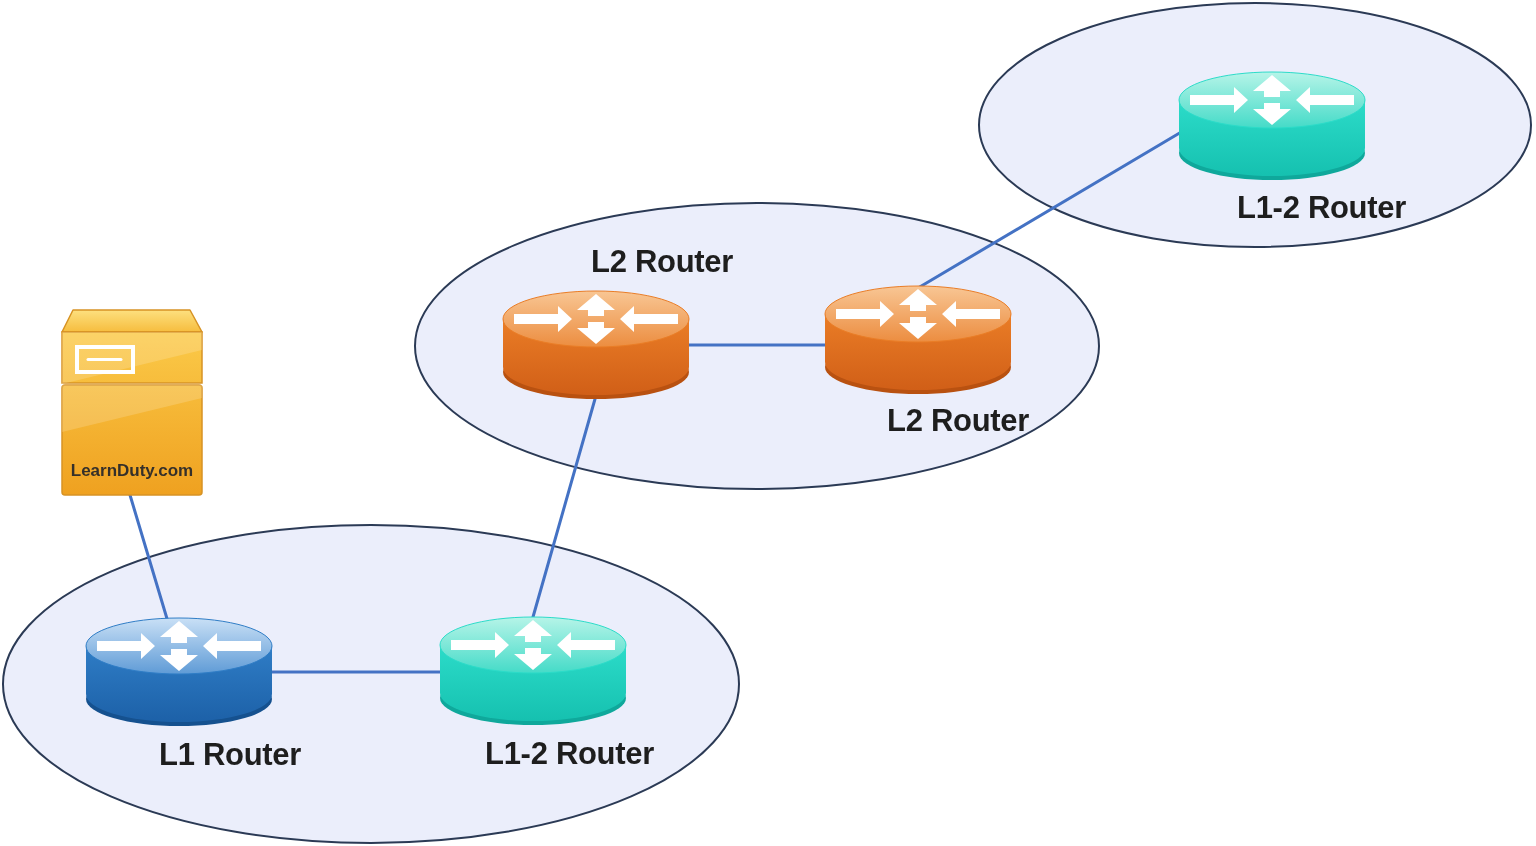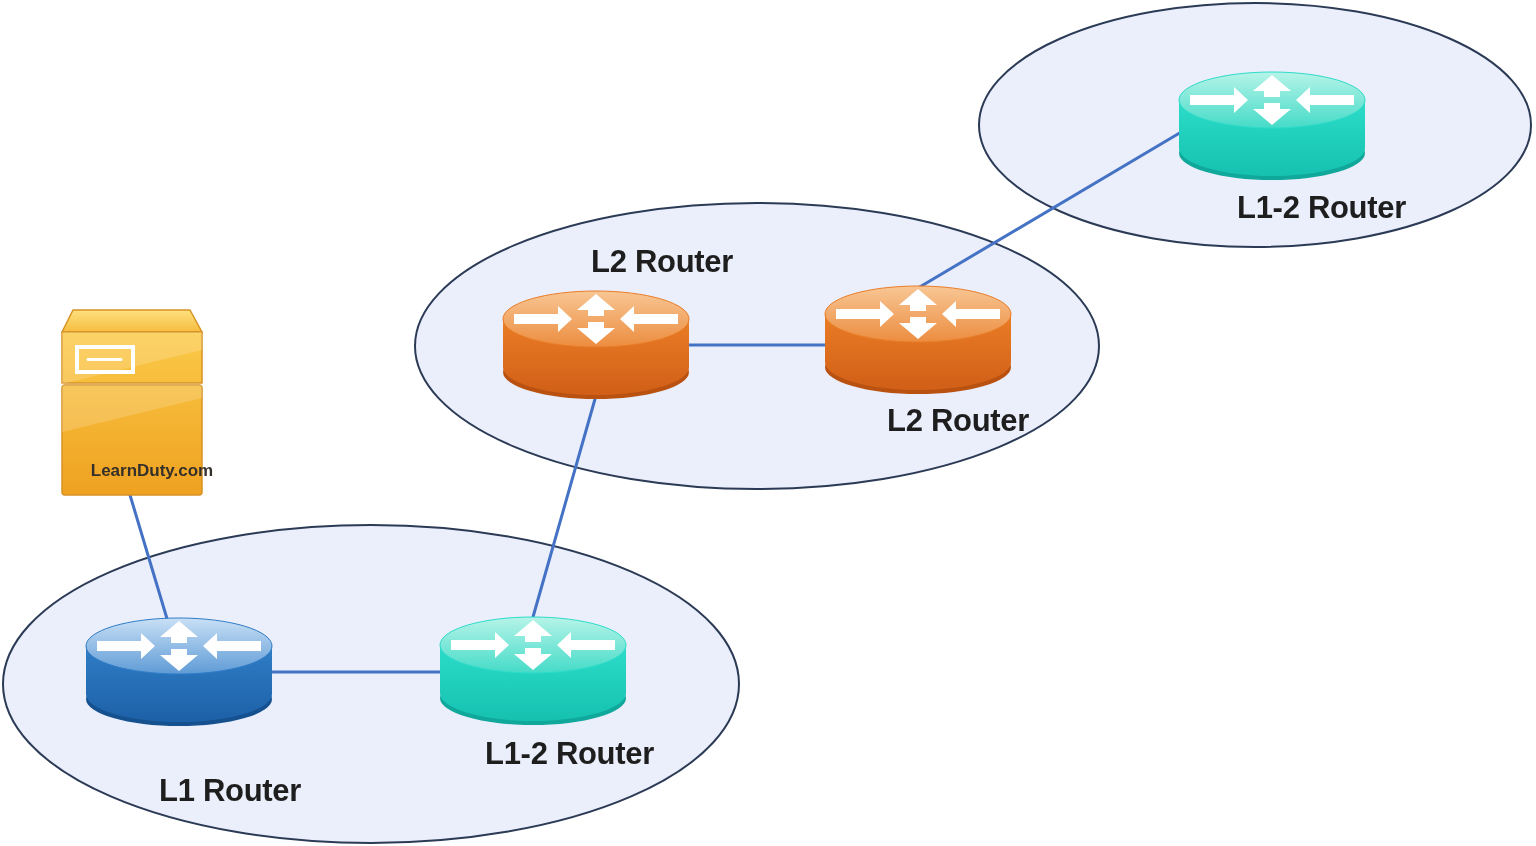--- a/index.html
+++ b/index.html
@@ -145,19 +145,19 @@
     </g>
     <g transform="translate(1177,66)">
       <use href="#cyl-rim" class="rim-teal"></use>
         <use href="#cyl-bottom" class="side-teal"></use>
       <use href="#cyl-side" class="side-teal"></use>
         <use href="#cyl-top" class="top-teal"></use>
       <use href="#cyl-arrows"></use>
     </g>
   </svg>
 
-  <div class="server-label" style="left:62px;top:460px;padding-left:20px;">LearnDuty.com</div>
-  <div class="node-label" style="left:61px;top:737px;margin-top:36px;">L1 Router</div>
+  <div class="server-label" style="left:62px;top:460px;">LearnDuty.com</div>
+  <div class="node-label" style="left:61px;top:737px;">L1 Router</div>
   <div class="node-label" style="left:414px;top:736px;">L1-2 Router</div>
   <div class="node-label" style="left:493px;top:244px;">L2 Router</div>
   <div class="node-label" style="left:789px;top:403px;">L2 Router</div>
   <div class="node-label" style="left:1166px;top:190px;">L1-2 Router</div>
 </div>
 
 </body></html>

